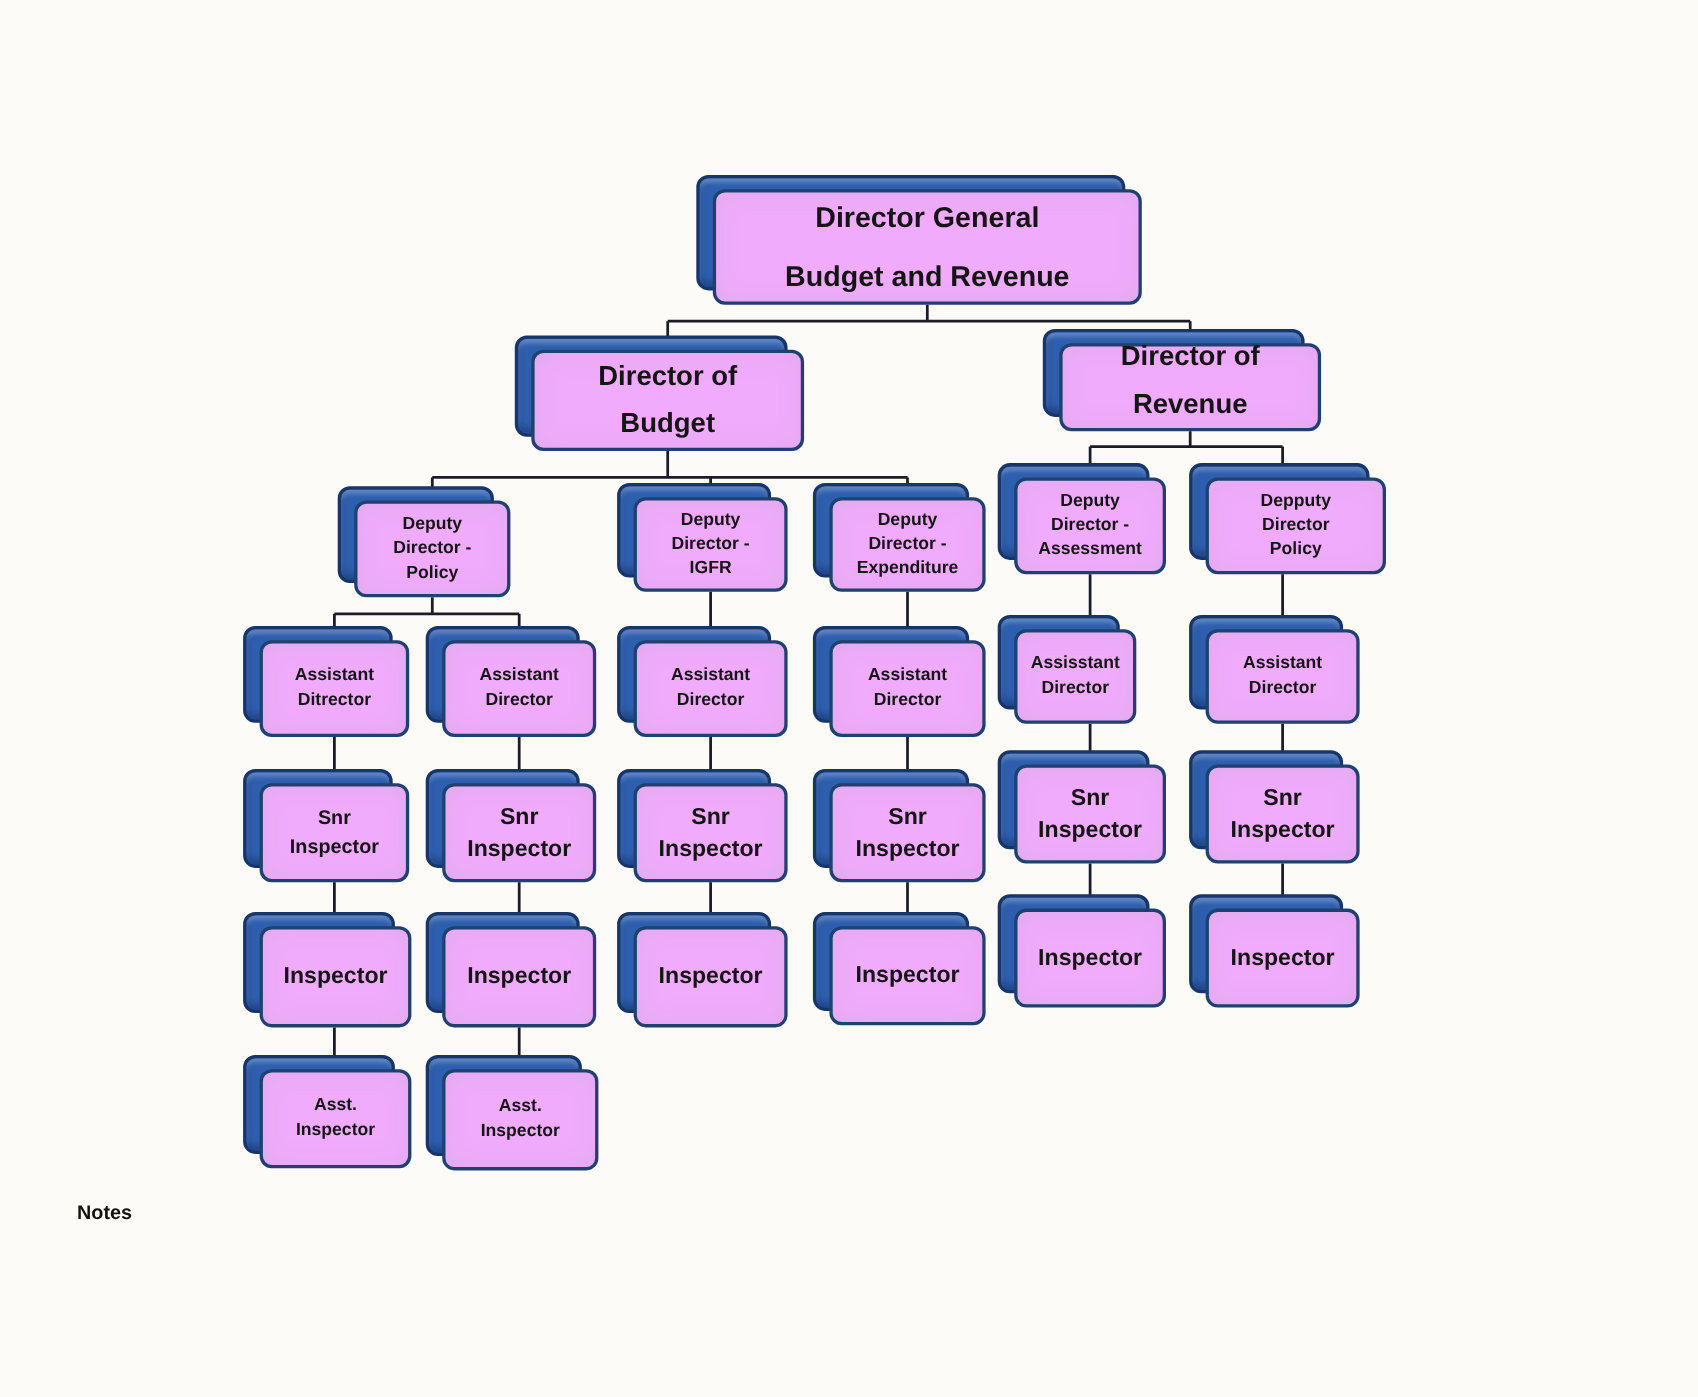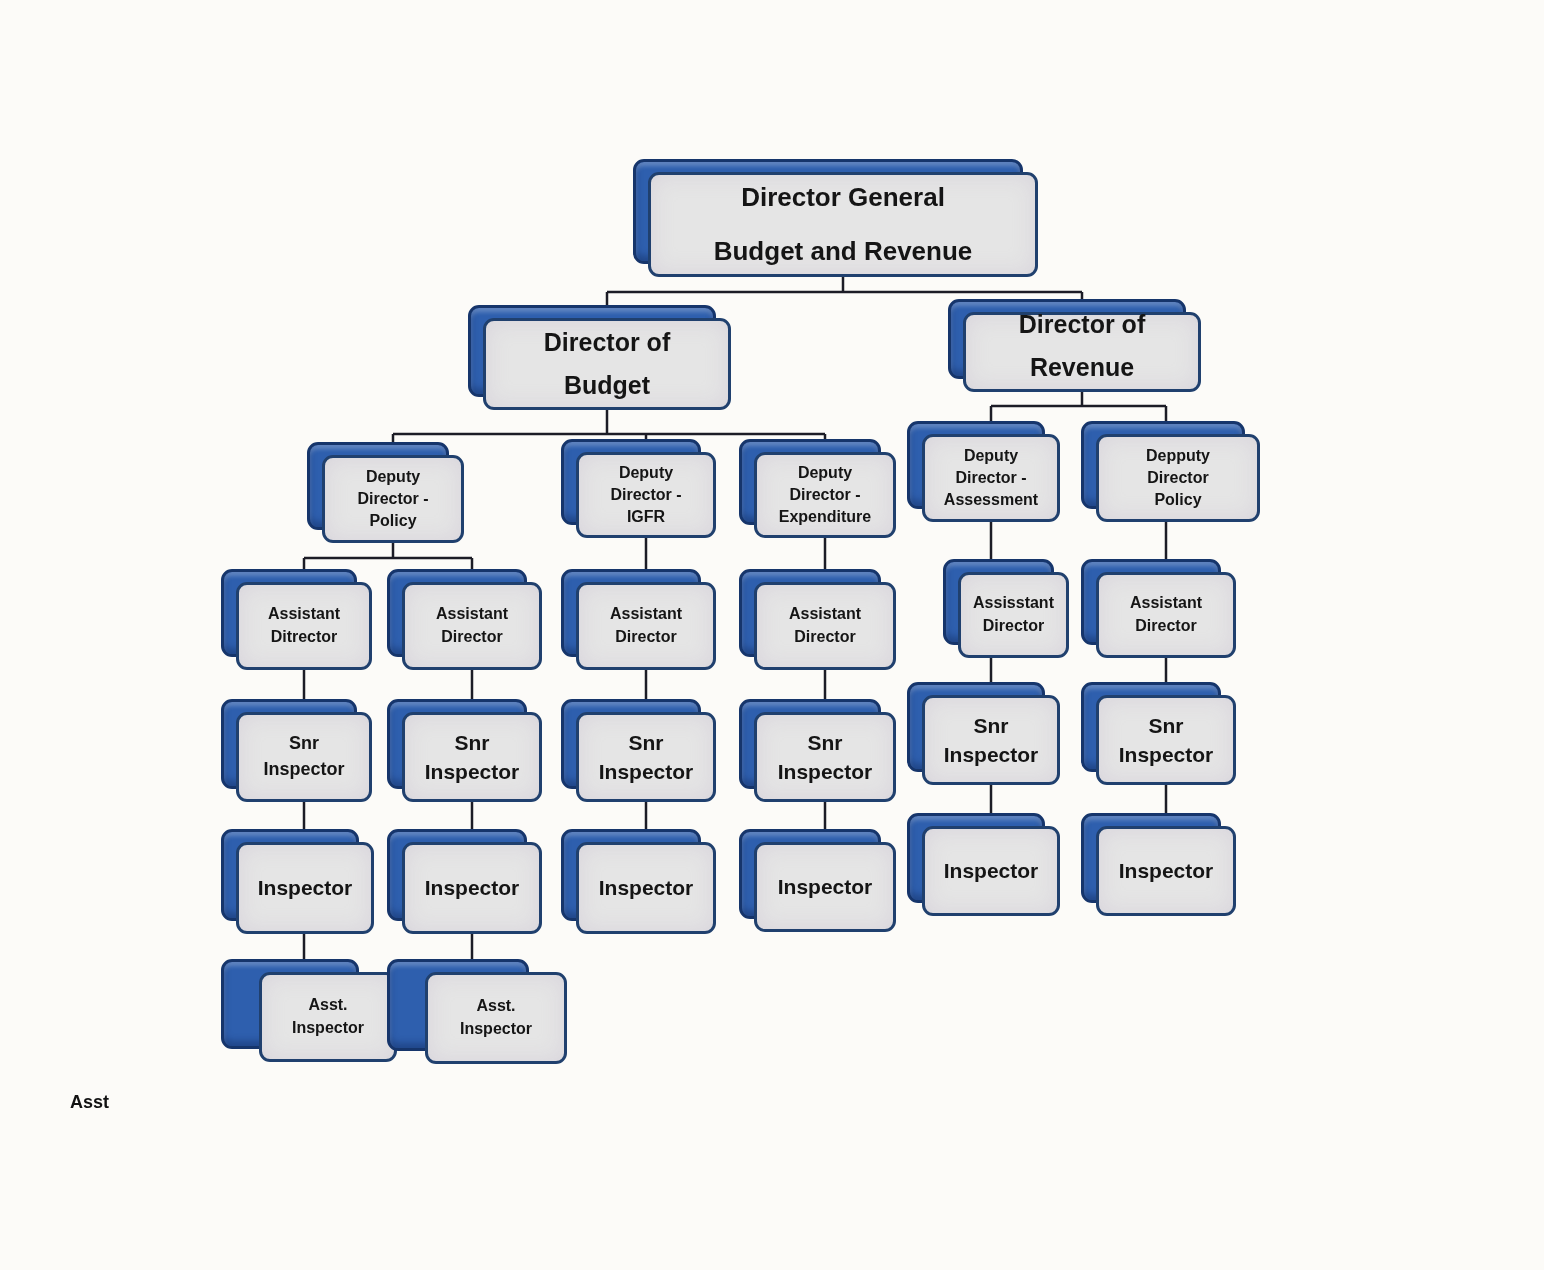--- a/index.html
+++ b/index.html
@@ -11,35 +11,35 @@
   .connectors { position:absolute; left:0; top:0; z-index:0; }
   .node { position:absolute; z-index:1; }
   .node-back {
     position:absolute; left:-15px; top:-13px; width:100%; height:100%;
     background:#2e5fae; border:3px solid #16356b; border-radius:11px;
     box-shadow: inset 0 -5px 7px rgba(10,25,70,0.35), inset 0 4px 4px rgba(255,255,255,0.25);
     box-sizing:border-box;
   }
   .node-front {
     position:absolute; left:0; top:0; width:100%; height:100%;
-    background:#e5e5e5; border:3px solid #20406e; border-radius:11px;
+    background:#f0abfc; border:3px solid #20406e; border-radius:11px;
     display:flex; align-items:center; justify-content:center;
     text-align:center; color:#151515; font-weight:700;
     box-shadow: inset 0 0 22px rgba(186,172,198,0.30);
     box-sizing:border-box;
   }
   .node-label { white-space:pre-line; }
   .fs-root { font-size:26px; line-height:2.05; }
   .fs-l2   { font-size:25px; line-height:1.72;align-items:flex-end; }
   .fs-dep  { font-size:16px; line-height:1.38; }
   .fs-asst { font-size:16px; line-height:1.42; }
   .fs-snr-sm { font-size:18px; line-height:1.42; }
   .fs-snr  { font-size:21px; line-height:1.40; }
   .fs-insp { font-size:21px; line-height:1.30; }
-  .fs-ai   { font-size:16px; line-height:1.42;margin-left:23px; }
+  .fs-ai   { font-size:16px; line-height:1.42; }
   .notes {
     position:absolute; left:70px; top:1092px; z-index:1;
     font-size:18px; font-weight:700; color:#121212;
   }
 </style>
 </head>
 <body>
 
 <div class="page">
 
@@ -176,21 +176,21 @@
 Director</span>
       </div>
   </div>
   <div class="node" style="left:754px; top:582px; width:142px; height:88px;">
     <div class="node-back"></div>
     <div class="node-front fs-asst">
         <span class="node-label">Assistant
 Director</span>
       </div>
   </div>
-  <div class="node" style="left:958px; top:572px; width:111px; height:86px;">
+  <div class="node" style="left:922px; top:572px; width:111px; height:86px;">
     <div class="node-back"></div>
     <div class="node-front fs-asst">
         <span class="node-label">Assisstant
 Director</span>
       </div>
   </div>
   <div class="node" style="left:1096px; top:572px; width:140px; height:86px;">
     <div class="node-back"></div>
     <div class="node-front fs-asst">
         <span class="node-label">Assistant
@@ -286,15 +286,15 @@
       </div>
   </div>
   <div class="node" style="left:402px; top:972px; width:142px; height:92px;">
     <div class="node-back"></div>
     <div class="node-front fs-ai">
         <span class="node-label">Asst.
 Inspector</span>
       </div>
   </div>
 
-  <div class="notes">Asst</div>
+  <div class="notes">Notes</div>
 
 </div>
 
 </body></html>

